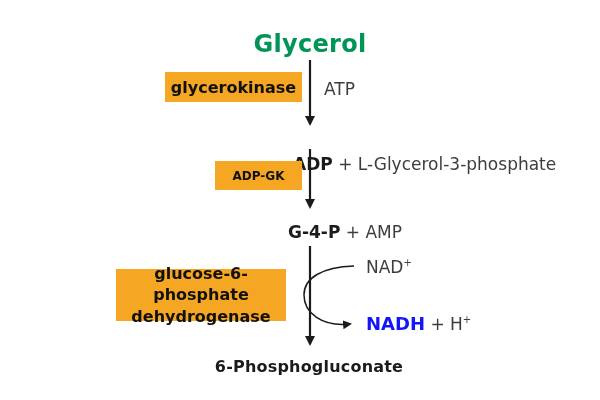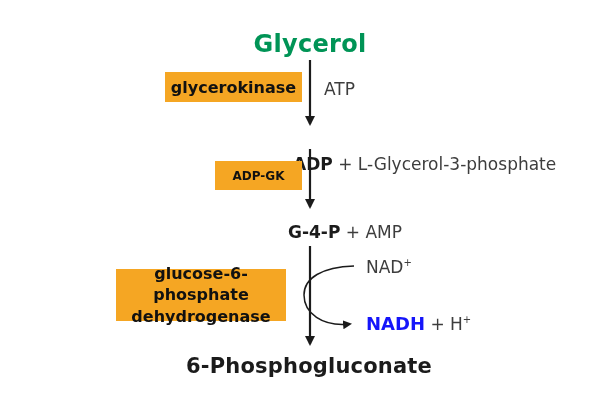--- a/index.html
+++ b/index.html
@@ -33,21 +33,21 @@
     text-align:center;
     color:#111;
     font-weight:bold;
   }
   .box1{left:165px;top:72px;width:137px;height:30px;font-size:16px;}
   .box2{left:215px;top:161px;width:87px;height:29px;font-size:12px;}
   .box3{left:116px;top:269px;width:170px;height:52px;font-size:16px;line-height:1.35;}
   .side-label{color:var(--body-text);font-size:17px;}
   .product{font-size:17px;color:var(--body-text);}
   .product b{color:var(--bold-text);font-weight:bold;}
-  .final-product{font-size:21px;font-weight:bold;color:var(--bold-text);letter-spacing:.2px;}
+  .final-product{font-size:16px;font-weight:bold;color:var(--bold-text);letter-spacing:.2px;}
   .nad{color:var(--body-text);font-size:17px;}
   .nad sup,.nadh-line sup{font-size:10px;color:var(--body-text);}
   .nadh-line{font-size:17px;color:var(--body-text);}
   .nadh{color:var(--nadh-blue);font-weight:bold;font-size:18px;}
   svg.arrows{position:absolute;left:0;top:0;pointer-events:none;}
   .arrow-stroke{stroke:var(--arrow);fill:none;}
   .ah{fill:var(--arrow);}
 </style>
 </head>
 <body>

